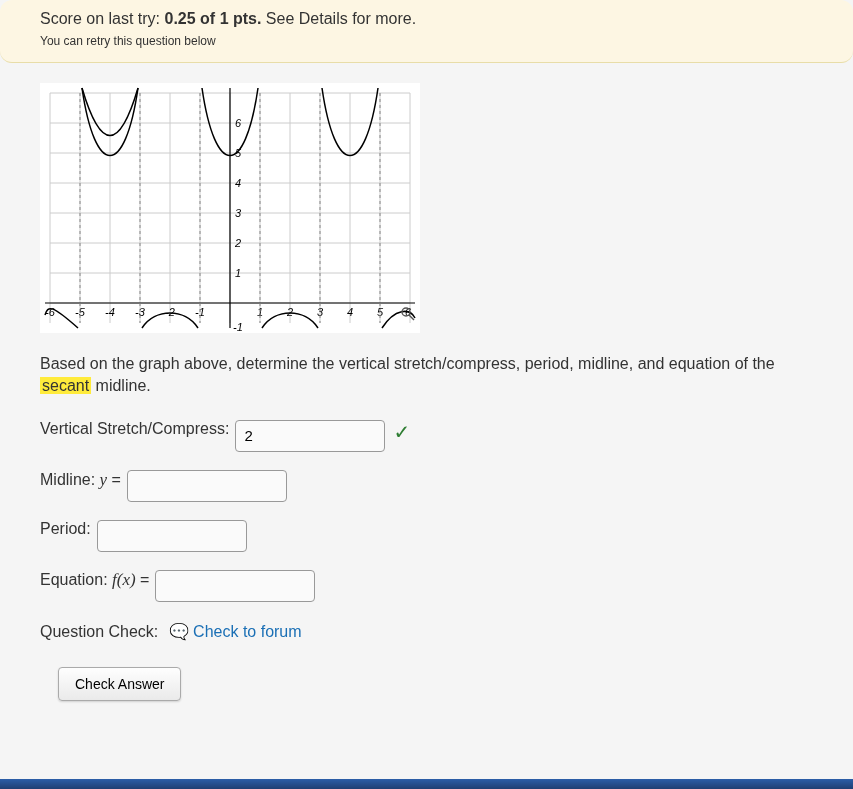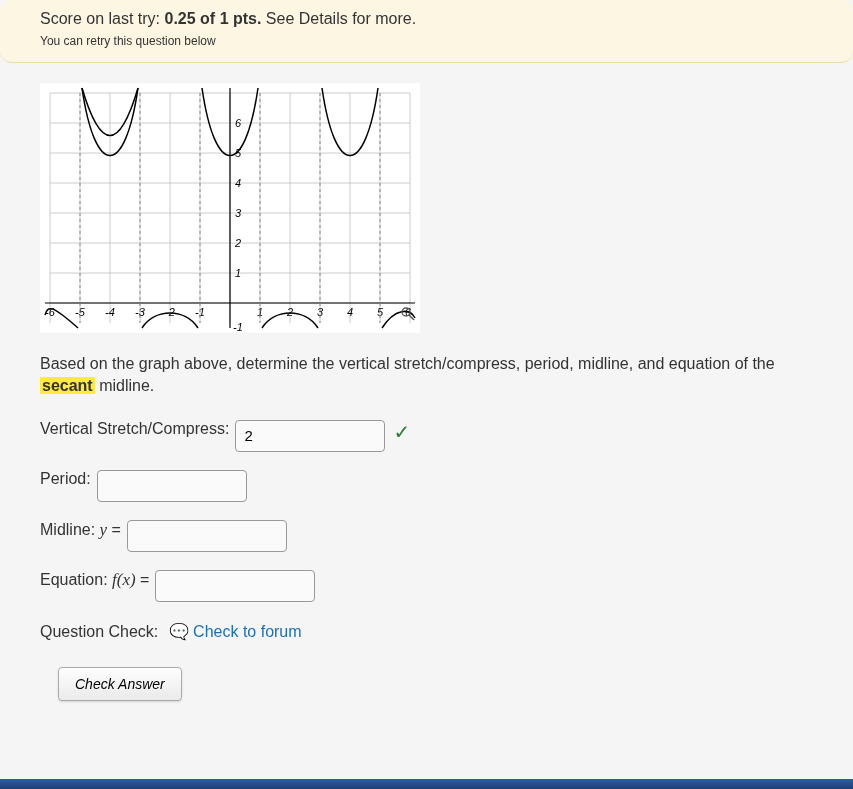--- a/index.html
+++ b/index.html
@@ -28,21 +28,21 @@
   }
   .graph-wrap {
     margin-bottom: 20px;
   }
   .question-text {
     margin: 14px 0 22px 0;
     line-height: 1.4;
   }
   .highlight {
     background: #ffeb3b;
-    font-weight: bold;
+    font-weight: normal;
     padding: 0 2px;
   }
   .form-row {
     margin: 18px 0;
     display: flex;
     align-items: flex-start;
     gap: 6px;
   }
   .form-label {
     color: #333;
@@ -84,21 +84,20 @@
   .check-btn {
     display: inline-block;
     padding: 8px 16px;
     border: 1px solid #aaa;
     border-radius: 4px;
     background: linear-gradient(#fefefe,#eaeaea);
     cursor: pointer;
     font-size: 14px;
     box-shadow: 0 1px 2px rgba(0,0,0,0.15);
     margin: 10px 0 0 18px;
-    font-style: italic;
   }
   .taskbar {
     position: fixed;
     bottom: 0;
     left: 0;
     right: 0;
     height: 10px;
     background: linear-gradient(#2b5ea8,#1f3f72);
   }
   svg.graph {
@@ -212,29 +211,29 @@
     <span>Based on the graph above, determine the vertical stretch/compress, period, midline, and equation of the </span><span class="highlight">secant</span><span> midline.</span>
   </div>
 
   <div class="form-row">
     <span class="form-label">Vertical Stretch/Compress:</span>
     <input type="text" class="input-vs" value="2" style="">
     <span class="check-mark">✓</span>
   </div>
 
   <div class="form-row">
-    <span class="form-label">Period:</span>
-    <input type="text" class="input-period" value="" style="">
-  </div>
-
-  <div class="form-row">
     <span class="form-label">
       <span>Midline: </span><span class="math-var">y</span> =
     </span>
     <input type="text" class="input-midline" value="" style="">
+  </div>
+
+  <div class="form-row">
+    <span class="form-label">Period:</span>
+    <input type="text" class="input-period" value="" style="">
   </div>
 
   <div class="form-row">
     <span class="form-label">
       <span>Equation: </span><span class="math-var">f(x)</span> =
     </span>
     <input type="text" class="input-eq" value="" style="">
   </div>
 
   <div class="help-row">

